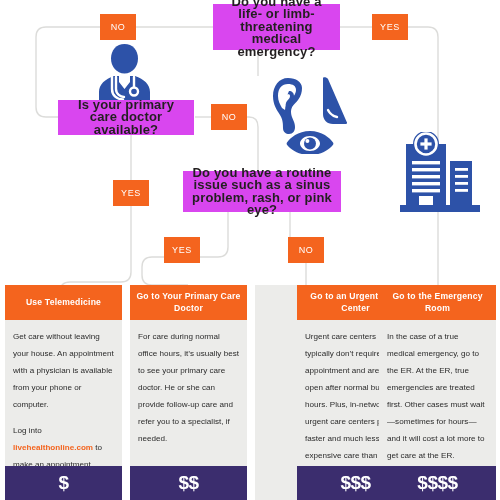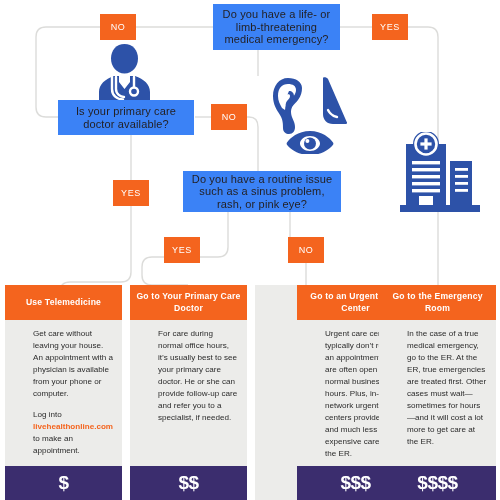--- a/index.html
+++ b/index.html
@@ -11,24 +11,24 @@
     position:relative;
   }
   #stage{position:absolute;left:0;top:0;width:500px;height:500px;}
 
   
   #wires{position:absolute;left:0;top:0;width:500px;height:500px;}
 
   
   .qbox{
     position:absolute;
-    background:#3b82f6;
+    background:#d946ef;
     color:#231f20;
-    font-weight:normal;
-    font-size:11px;
+    font-weight:bold;
+    font-size:13px;
     line-height:12.4px;
     text-align:center;
     display:flex;
     align-items:center;
     justify-content:center;
     letter-spacing:0.15px;
     padding:0 6px;
     box-sizing:border-box;
   }
   #q1{left:213px;top:4px;width:127px;height:46px;}
@@ -88,25 +88,24 @@
     justify-content:center;
     letter-spacing:0.2px;
     padding:0 4px;
     box-sizing:border-box;
     flex:0 0 35px;
   }
   .card-body{
     flex:1 1 auto;
     padding:8px 8px 4px 8px;
     font-size:8.1px;
-    line-height:12px;
+    line-height:17px;
     color:#2b2b2b;
     box-sizing:border-box;
     overflow:hidden;
-    margin-left:20px;
   }
   .card-body p{margin:0 0 9px 0;}
   .card-body p:last-child{margin-bottom:0;}
   .weblink{color:#f4641e;font-weight:bold;text-decoration:none;}
   .card-foot{
     background:#3b2d6e;
     color:#ffffff;
     height:34px;
     flex:0 0 34px;
     display:flex;

